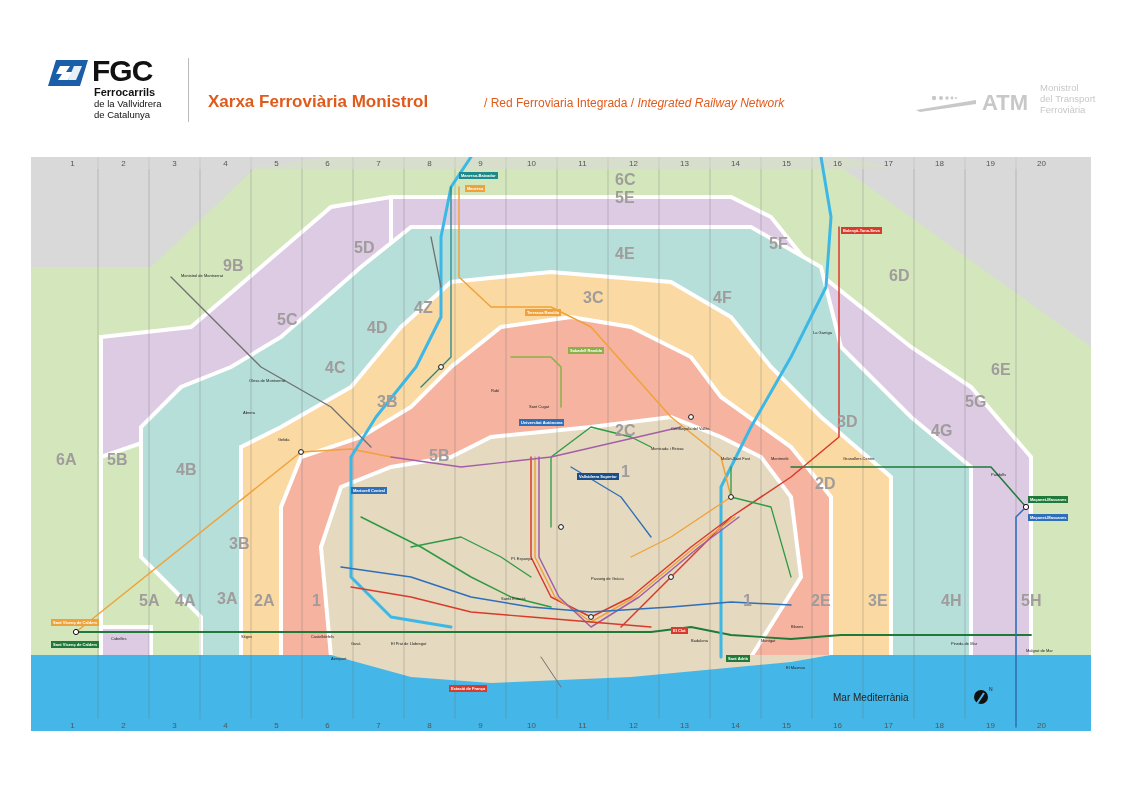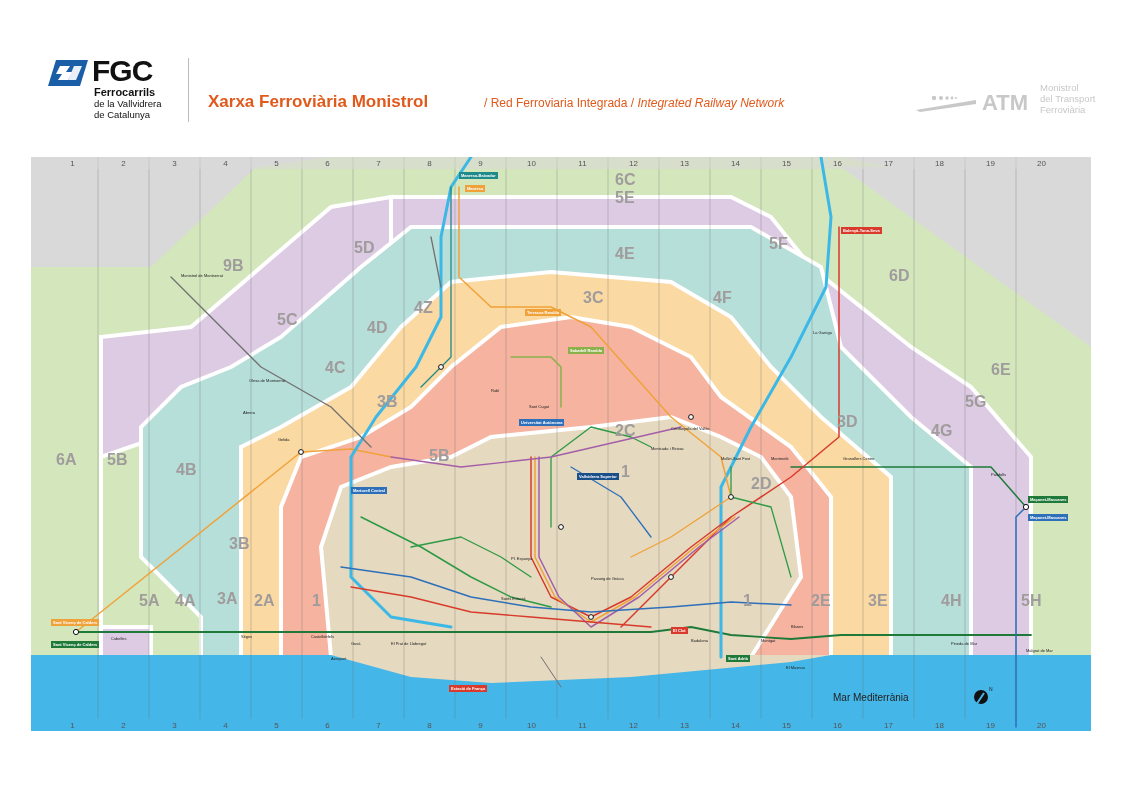--- a/index.html
+++ b/index.html
@@ -239,21 +239,21 @@
   <span class="zone-lbl" style="left:552px;top:132px">3C</span>
   <span class="zone-lbl" style="left:584px;top:265px">2C</span>
   <span class="zone-lbl" style="left:590px;top:306px">1</span>
   <span class="zone-lbl" style="left:738px;top:78px">5F</span>
   <span class="zone-lbl" style="left:682px;top:132px">4F</span>
   <span class="zone-lbl" style="left:858px;top:110px">6D</span>
   <span class="zone-lbl" style="left:960px;top:204px">6E</span>
   <span class="zone-lbl" style="left:934px;top:236px">5G</span>
   <span class="zone-lbl" style="left:900px;top:265px">4G</span>
   <span class="zone-lbl" style="left:806px;top:256px">3D</span>
-  <span class="zone-lbl" style="left:720px;top:318px">2D</span>
+  <span class="zone-lbl" style="left:784px;top:318px">2D</span>
   <span class="zone-lbl" style="left:712px;top:435px">1</span>
   <span class="zone-lbl" style="left:780px;top:435px">2E</span>
   <span class="zone-lbl" style="left:837px;top:435px">3E</span>
   <span class="zone-lbl" style="left:910px;top:435px">4H</span>
   <span class="zone-lbl" style="left:990px;top:435px">5H</span>
 
   <span class="sea-lbl" style="left:802px;top:535px">Mar Mediterrània</span>
   <span class="stn" style="left:958px;top:530px;font-size:5px">N</span>
 
   <span class="tag" style="left:20px;top:462px;background:#f0a23a">Sant Vicenç de Calders</span>

